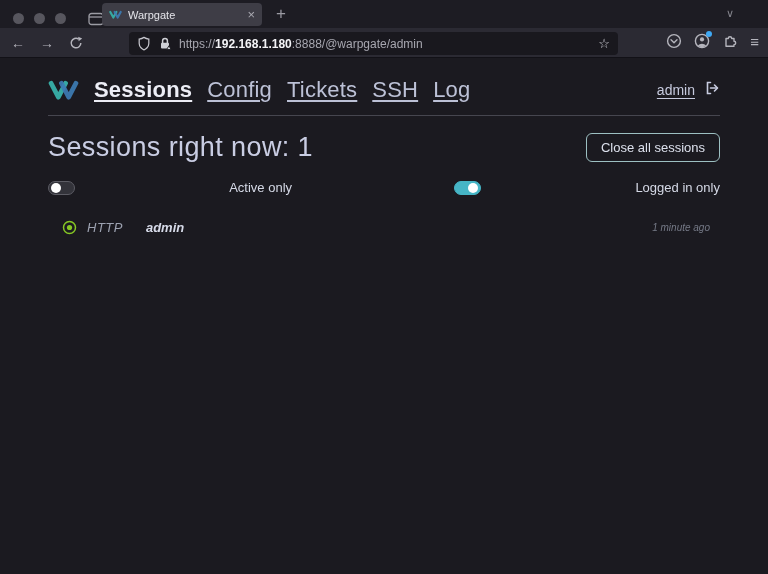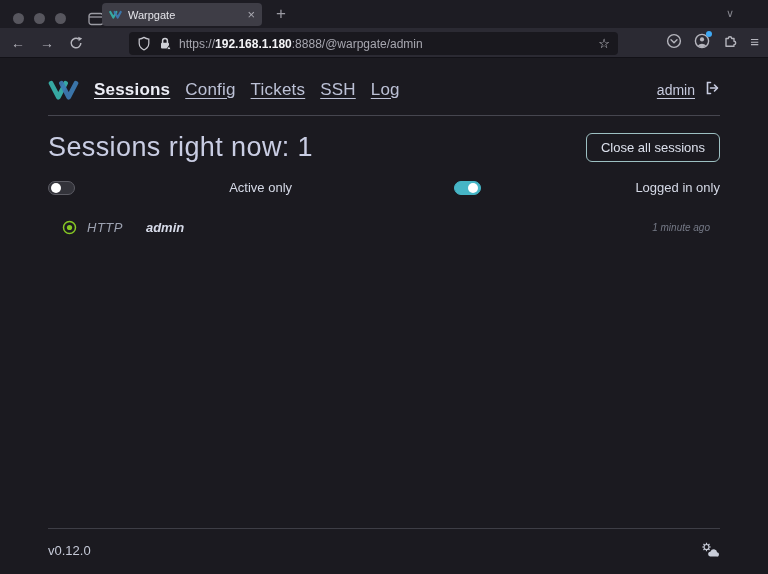--- a/index.html
+++ b/index.html
@@ -50,21 +50,21 @@
   .notif-dot{position:absolute;top:-2px;right:-2px;width:6px;height:6px;border-radius:50%;background:#3fa9f5;}
   .menu-glyph{font-size:15px;color:#b5b5bd;font-weight:700;line-height:1;}
 
   
   .page{position:absolute;top:58px;left:0;width:768px;height:516px;background:#1b1a20;}
   .container{margin:0 48px;position:relative;}
   .nav-row{display:flex;align-items:center;padding-top:17px;height:30px;}
   .logo{display:flex;margin-right:15px;}
   .nav-links{display:flex;gap:15px;align-items:baseline;}
   .nav-link{
-    font-size:17px;color:#bcc1d6;text-decoration:underline;
+    font-size:22px;color:#bcc1d6;text-decoration:underline;
     text-underline-offset:3px;cursor:pointer;letter-spacing:.2px;
   }
   .nav-link.active{color:#ecedf5;font-weight:700;}
   .nav-user{margin-left:auto;display:flex;align-items:center;gap:9px;}
   .nav-user a{font-size:14px;color:#c6cade;text-decoration:underline;text-underline-offset:3px;cursor:pointer;}
   .nav-divider{border-bottom:1px solid #46464f;margin-top:10px;}
   .heading-row{display:flex;align-items:center;justify-content:space-between;margin-top:16px;}
   h1{margin:0;font-size:27px;font-weight:500;color:#c9cde3;letter-spacing:.4px;}
   .close-all{
     background:transparent;border:1px solid #9dc0c2;border-radius:6px;
@@ -226,25 +226,13 @@
           <circle cx="7.5" cy="7.5" r="6" fill="none" stroke="#86c724" stroke-width="1.5"></circle>
           <circle cx="7.5" cy="7.5" r="2.6" fill="#86c724"></circle>
         </svg>
       </span>
       <span class="proto">HTTP</span>
       <span class="user">admin</span>
       <span class="age">1 minute ago</span>
     </div>
   </div>
 
-  <footer class="footer">
-    <span class="version">v0.12.0</span>
-    <span class="theme-btn">
-      <svg width="19" height="16" viewBox="0 0 19 16">
-        <g stroke="#c9cdd9" stroke-width="1.2" fill="none">
-          <circle cx="5.5" cy="5" r="2.5"></circle>
-          <path d="M5.5 0.8 v1.5 M5.5 7.7 v1.5 M1.3 5 h1.5 M8.2 5 h1.5 M2.5 2 l1.1 1.1 M7.4 6.9 l1.1 1.1 M8.5 2 l-1.1 1.1 M3.6 6.9 l-1.1 1.1"></path>
-        </g>
-        <path d="M9 14.6 a2.6 2.6 0 0 1 .5-5.1 a3.4 3.4 0 0 1 6.6.8 a2.15 2.15 0 0 1-.5 4.3 z" fill="#c9cdd9"></path>
-      </svg>
-    </span>
-  </footer>
 </div>
 
 </body></html>

